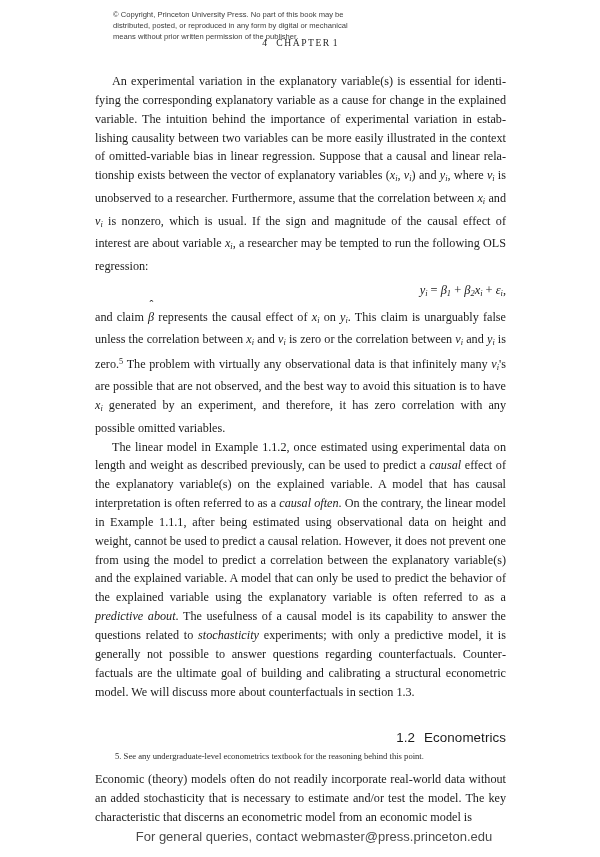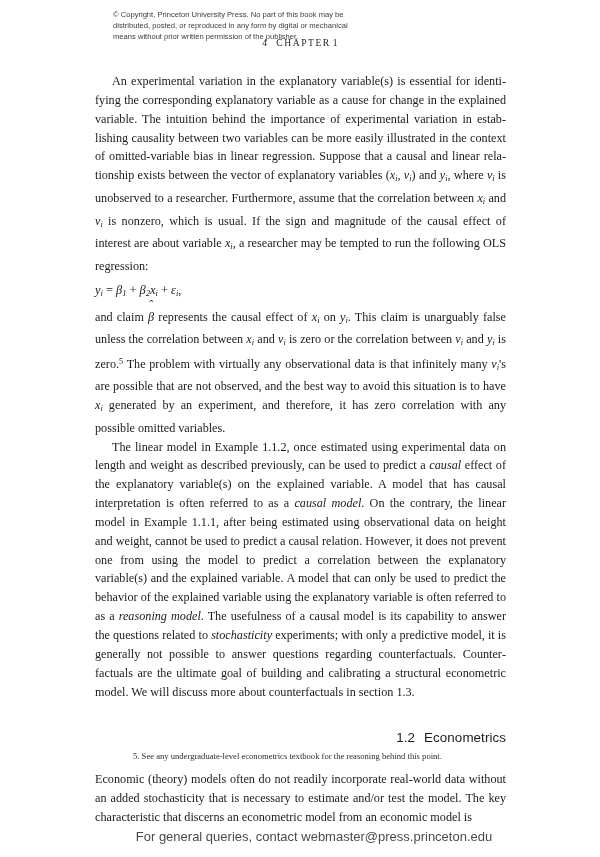--- a/index.html
+++ b/index.html
@@ -75,21 +75,21 @@
     text-align: justify;
     text-justify: inter-word;
     hyphens: manual;
     color: #1b1b1b;
   }
   p.body.indent { text-indent: 17px; }
 
   .eq {
     margin: 0;
     padding: 5px 0 6px 0;
-    text-align: left;
+    text-align: right;
     font-size: 12.4px;
     line-height: 18px;
   }
   .eq i { font-style: italic; }
 
   sub.v {
     font-size: 0.68em;
     vertical-align: -0.22em;
     font-style: italic;
   }
@@ -127,21 +127,21 @@
   }
   h2.section .secnum { margin-right: 9px; }
 
   .gap-before-heading { height: 29px; }
   .gap-after-heading  { height: 25px; }
 
   
   .footnote {
     position: absolute;
     top: 750px;
-    left: 133px;
+    left: 115px;
     width: 375px;
     font-size: 8.6px;
     line-height: 12px;
     color: #2b2b2b;
     text-align: left;
   }
 
   
   .footer {
     position: absolute;
@@ -204,27 +204,27 @@
       <i class="var">v</i><sub class="v">i</sub>'s are possible that are not observed, and the
       best way to avoid this situation is to have <i class="var">x</i><sub class="v">i</sub>
       generated by an experiment, and therefore, it has zero correlation with any
       possible omitted variables.
     </p>
 
     <p class="body indent">
       The linear model in Example 1.1.2, once estimated using experimental data on
       length and weight as described previously, can be used to predict a <i>causal</i> effect
       of the explanatory variable(s) on the explained variable. A model that has causal
-      interpretation is often referred to as a <i>causal model</i>. On the contrary, the linear
+      interpretation is often referred to as a <i>causal often</i>. On the contrary, the linear
       model in Example 1.1.1, after being estimated using observational data on height
       and weight, cannot be used to predict a causal relation. However, it does not pre­vent
       one from using the model to predict a correlation between the explanatory
       variable(s) and the explained variable. A model that can only be used to predict the
       behavior of the explained variable using the explanatory variable is often referred
-      to as a <i>reasoning model</i>. The usefulness of a causal model is its capability to answer
+      to as a <i>predictive about</i>. The usefulness of a causal model is its capability to answer
       the questions related to <i>stochasticity</i> experiments; with only a predictive model,
       it is generally not possible to answer questions regarding counterfactuals. Counter­factuals
       are the ultimate goal of building and calibrating a structural econometric
       model. We will discuss more about counterfactuals in section 1.3.
     </p>
 
     <div class="gap-before-heading"></div>
 
     <h2 class="section">
       <span class="secnum">1.2</span><span>Econometrics</span>

